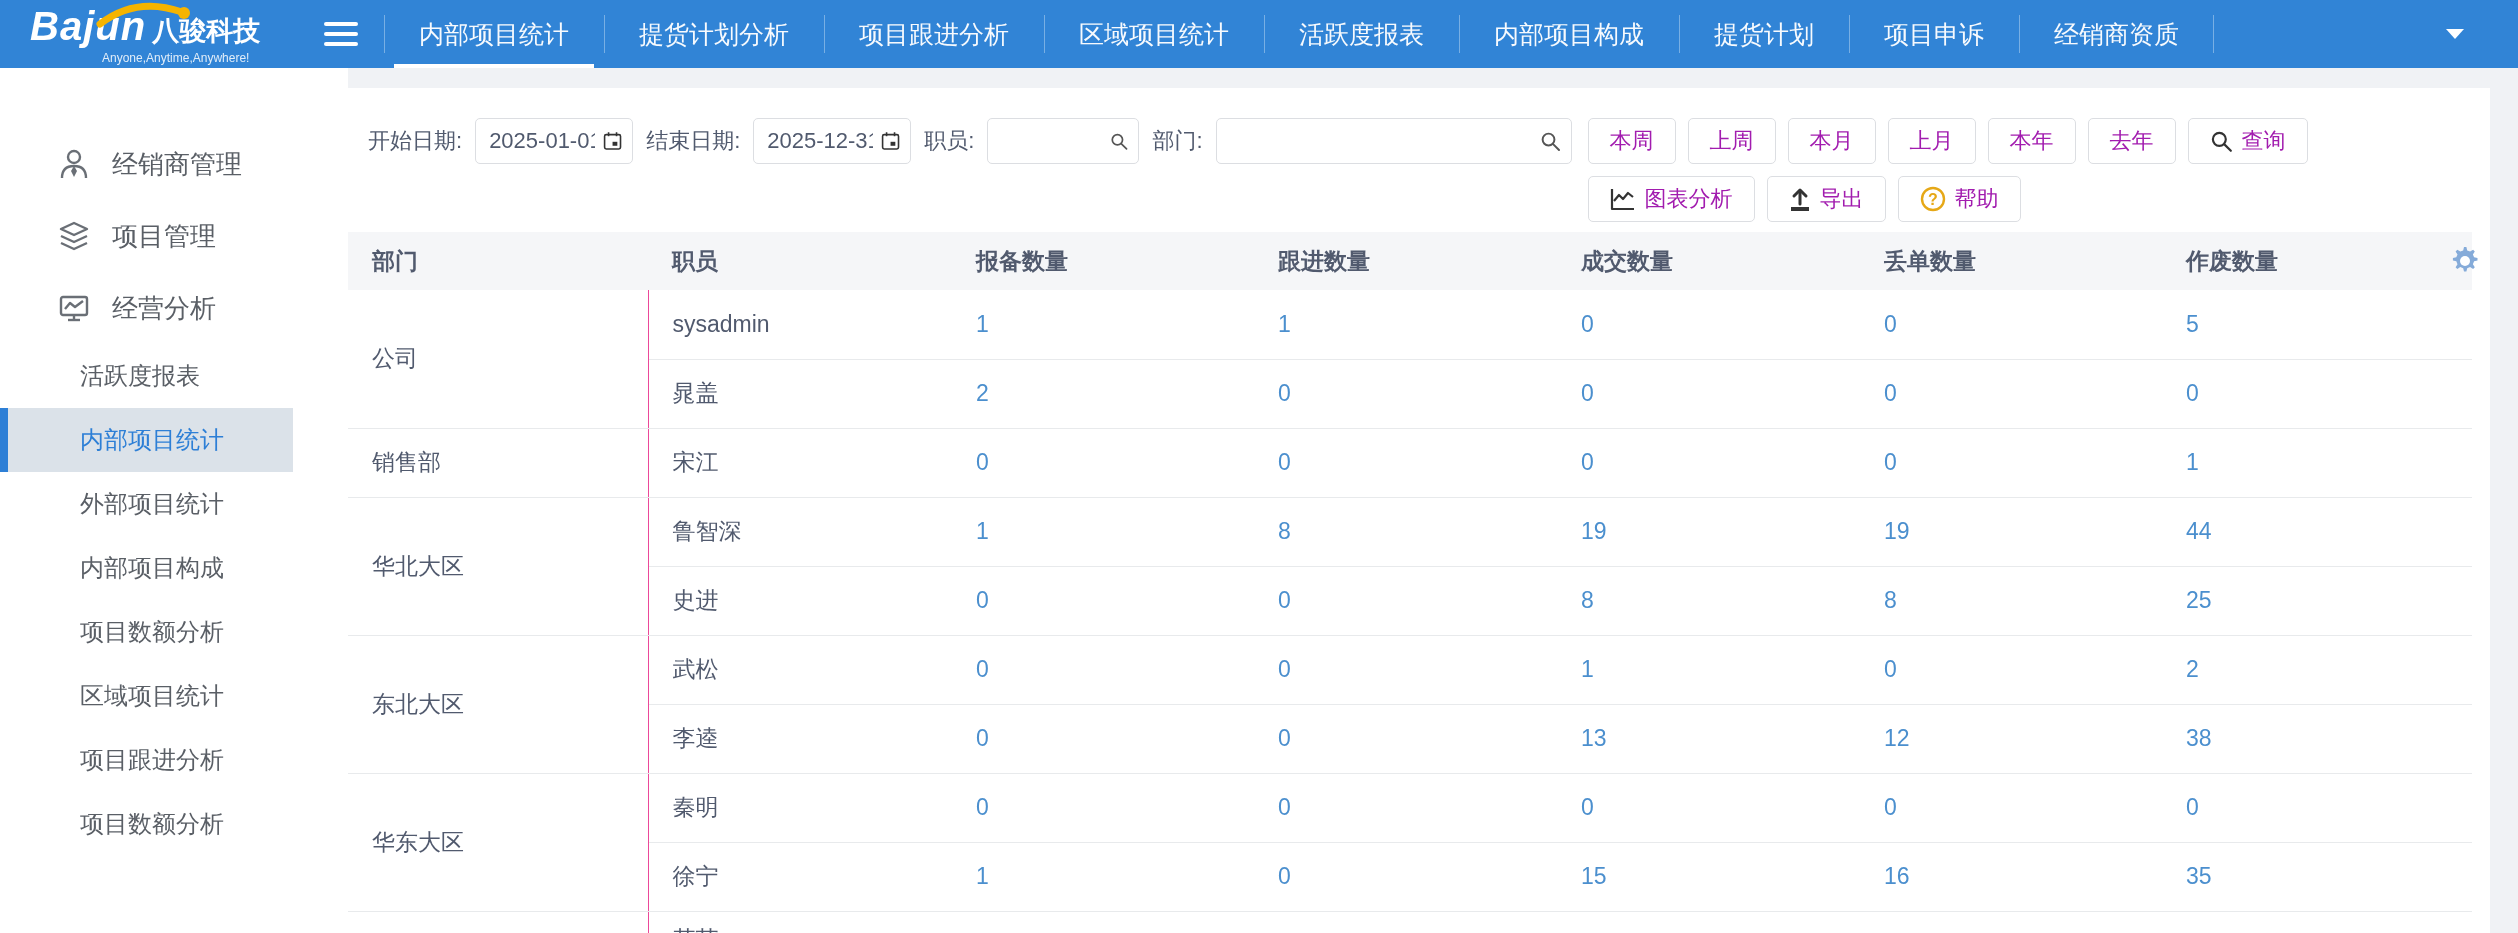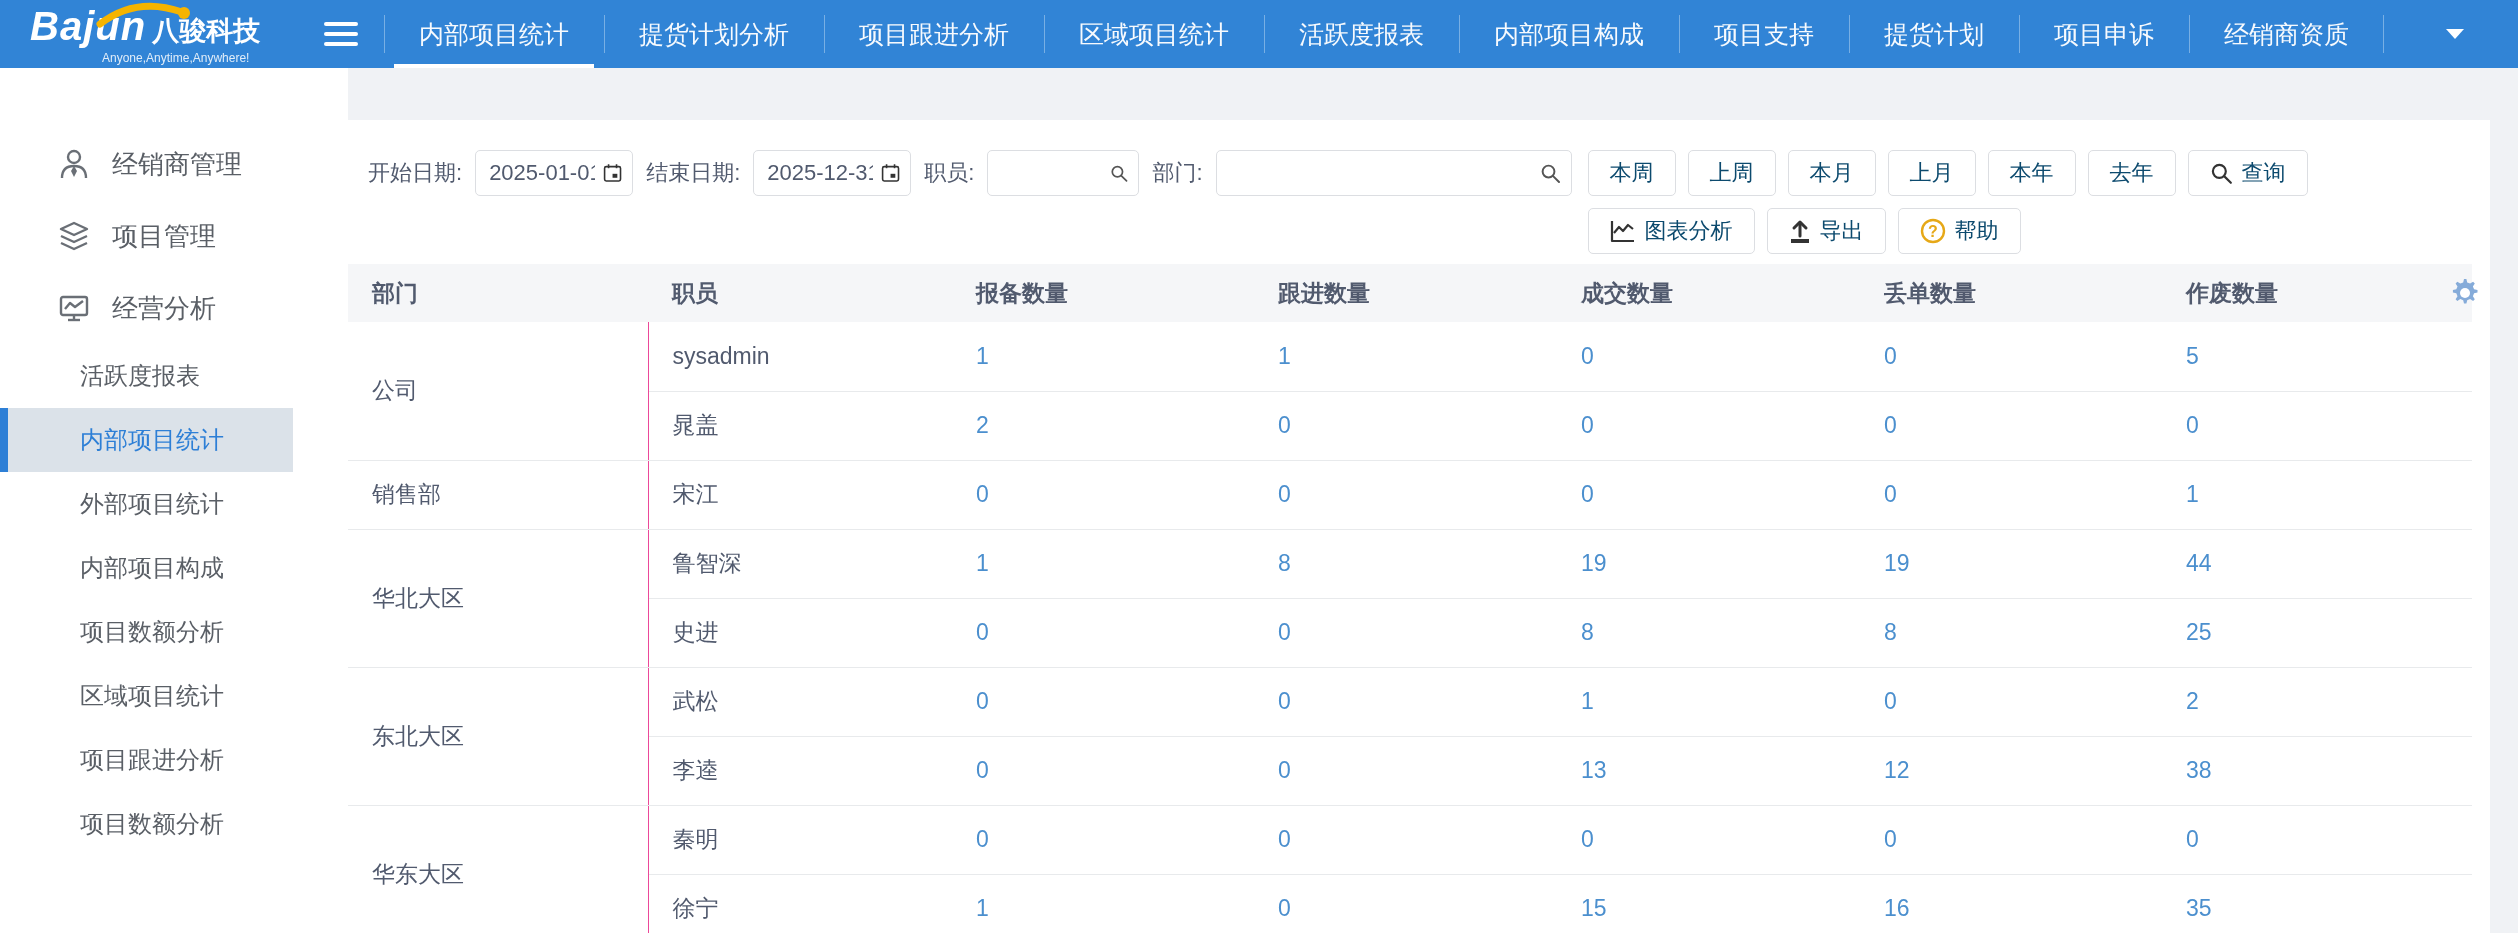--- a/index.html
+++ b/index.html
@@ -24,34 +24,34 @@
   .caret { margin-right:18px; cursor:pointer; }
   .nav-icon { cursor:pointer; display:flex; align-items:center; position:relative; }
 
   
   .body { display:flex; height:865px; }
   .sidebar { width:348px; background:#ffffff; padding-top:60px; flex-shrink:0; }
   .side-group { height:72px; display:flex; align-items:center; gap:22px; padding-left:32px; font-size:26px; color:#5a5f66; cursor:pointer;margin-left:26px; }
   .side-sub { height:64px; display:flex; align-items:center; padding-left:80px; font-size:24px; color:#5a5f66; cursor:pointer; }
   .side-sub.active { width:293px; background:#dbe2e9; border-left:8px solid #2d7fd6; padding-left:72px; color:#2d7fd6; }
 
-  .main { flex:1; padding:20px 28px 0 0; background:#f0f2f5;margin-top:32px; }
+  .main { flex:1; padding:20px 28px 0 0; background:#f0f2f5; }
   .card { background:#ffffff; height:845px; padding-top:30px; position:relative; }
 
   
   .filters { display:flex; align-items:flex-start; padding-left:20px; }
   .fl-left { display:flex; align-items:center; gap:13px; height:46px; }
   .f-label { font-size:22px; color:#515a6e; white-space:nowrap; }
   .input { height:46px; border:1px solid #dcdee2; border-radius:5px; background:#fff; display:flex; align-items:center; padding:0 10px 0 13px; gap:8px; }
   .input input { border:none; outline:none; font-size:22px; color:#515a6e; width:100%; font-family:"Liberation Sans", sans-serif; background:transparent; }
   .w-date { width:158px; }
   .w-staff { width:152px; }
   .w-dept { width:356px; }
   .btns { display:flex; flex-wrap:wrap; gap:12px; width:850px; margin-left:16px; }
-  .btn { height:46px; border:1px solid #dcdee2; border-radius:5px; background:#fff; font-size:22px; color:#0c4a6e; display:flex; align-items:center; justify-content:center; padding:0 21px; gap:9px; cursor:pointer; white-space:nowrap; }
+  .btn { height:46px; border:1px solid #dcdee2; border-radius:5px; background:#fff; font-size:22px; color:#a21caf; display:flex; align-items:center; justify-content:center; padding:0 21px; gap:9px; cursor:pointer; white-space:nowrap; }
 
   
   .table-wrap { margin-top:10px; }
   table { border-collapse:collapse; width:2124px; table-layout:fixed; }
   col.c-dept  { width:300px; }
   col.c-staff { width:304px; }
   col.c-n1 { width:302px; } col.c-n2 { width:303px; } col.c-n3 { width:303px; } col.c-n4 { width:302px; } col.c-n5 { width:310px; }
   thead th { background:#f5f6f8; height:58px; text-align:left; padding-left:24px; font-size:23px; color:#515a6e; font-weight:bold; }
   tbody td { height:69px; font-size:23px; color:#515a6e; padding-left:24px; border-bottom:1px solid #e8eaec; background:#fff; }
   td.dept { border-right:1px solid #ec4899; }
@@ -98,23 +98,20 @@
           <span>项目跟进分析</span>
         </div>
       <div class="tab">
           <span>区域项目统计</span>
         </div>
       <div class="tab">
           <span>活跃度报表</span>
         </div>
       <div class="tab">
           <span>内部项目构成</span>
-        </div>
-      <div class="tab">
-          <span>项目支持</span>
         </div>
       <div class="tab">
           <span>提货计划</span>
         </div>
       <div class="tab">
           <span>项目申诉</span>
         </div>
       <div class="tab">
           <span>经销商资质</span>
         </div>

